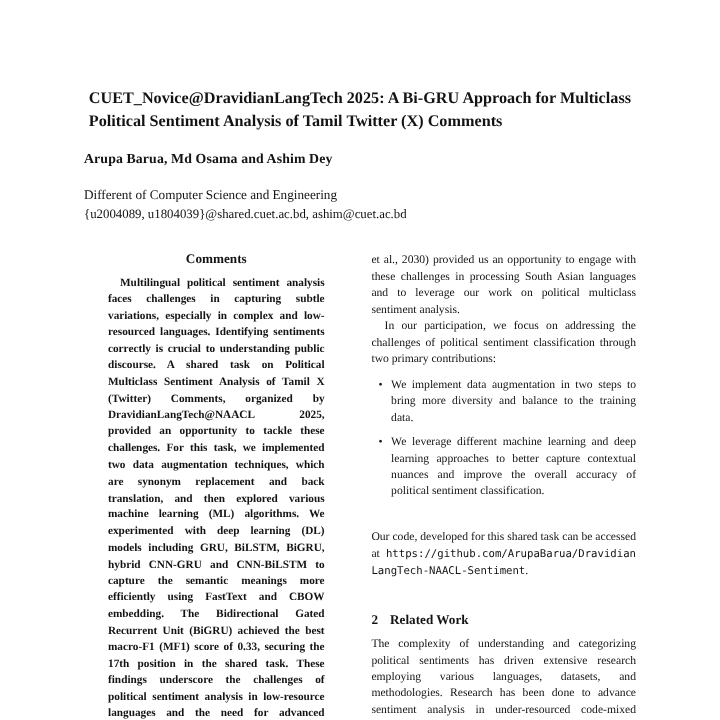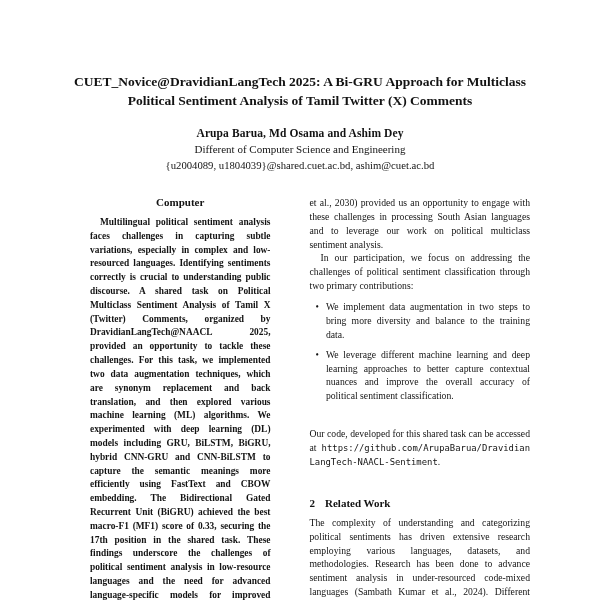--- a/index.html
+++ b/index.html
@@ -8,32 +8,32 @@
     background:#ffffff;
     color:#131313;
     font-family:"Liberation Serif","DejaVu Serif",serif;
   }
   .page {
     width:600px; height:600px;
     background:#ffffff;
     padding:72px 70px 0 70px;
     overflow:hidden;
   }
-  .paper-header { text-align:center; }
+  .paper-header { }
   .paper-title {
     font-size:13.5px;
     font-weight:bold;
     line-height:1.42;
     max-width:452px;
     margin:0 auto 17px auto;
   }
   .authors {
     font-size:11.5px;
     font-weight:bold;
-    margin-bottom:3px;
+    margin-bottom:17px;
     letter-spacing:0.1px;
   }
   .affil { font-size:11px; line-height:1.32; }
   .emails { font-size:10.7px; line-height:1.32; margin-top:1px; }
 
   .columns {
     display:flex;
     gap:19px;
     margin-top:24px;
   }
@@ -103,21 +103,21 @@
     <h1 class="paper-title">CUET_Novice@DravidianLangTech 2025: A Bi-GRU Approach for Multiclass Political Sentiment Analysis of Tamil Twitter (X) Comments</h1>
     <div class="authors">Arupa Barua, Md Osama and Ashim Dey</div>
     <div class="affil">Different of Computer Science and Engineering</div>
     <div class="emails">{u2004089, u1804039}@shared.cuet.ac.bd, ashim@cuet.ac.bd</div>
   </header>
 
   <div class="columns">
 
     <div class="col">
       <div>
-        <div class="abstract-heading">Computer</div>
+        <div class="abstract-heading">Comments</div>
         <p class="abstract-text">Multilingual political sentiment analysis faces challenges in capturing subtle variations, especially in complex and low-resourced languages. Identifying sentiments correctly is crucial to understanding public discourse. A shared task on Political Multiclass Sentiment Analysis of Tamil X (Twitter) Comments, organized by DravidianLangTech@NAACL 2025, provided an opportunity to tackle these challenges. For this task, we implemented two data augmentation techniques, which are synonym replacement and back translation, and then explored various machine learning (ML) algorithms. We experimented with deep learning (DL) models including GRU, BiLSTM, BiGRU, hybrid CNN-GRU and CNN-BiLSTM to capture the semantic meanings more efficiently using FastText and CBOW embedding. The Bidirectional Gated Recurrent Unit (BiGRU) achieved the best macro-F1 (MF1) score of 0.33, securing the 17th position in the shared task. These findings underscore the challenges of political sentiment analysis in low-resource languages and the need for advanced language-specific models for improved classification.</p>
       </div>
 
       <div class="section-heading">
         <span class="section-number">1</span><span>Introduction</span>
       </div>
       <p class="body-text">Political sentiments are the views and feelings expressed by individuals or groups about political issues. Classifying political sentiments in</p>
     </div>
 
     <div class="col">

